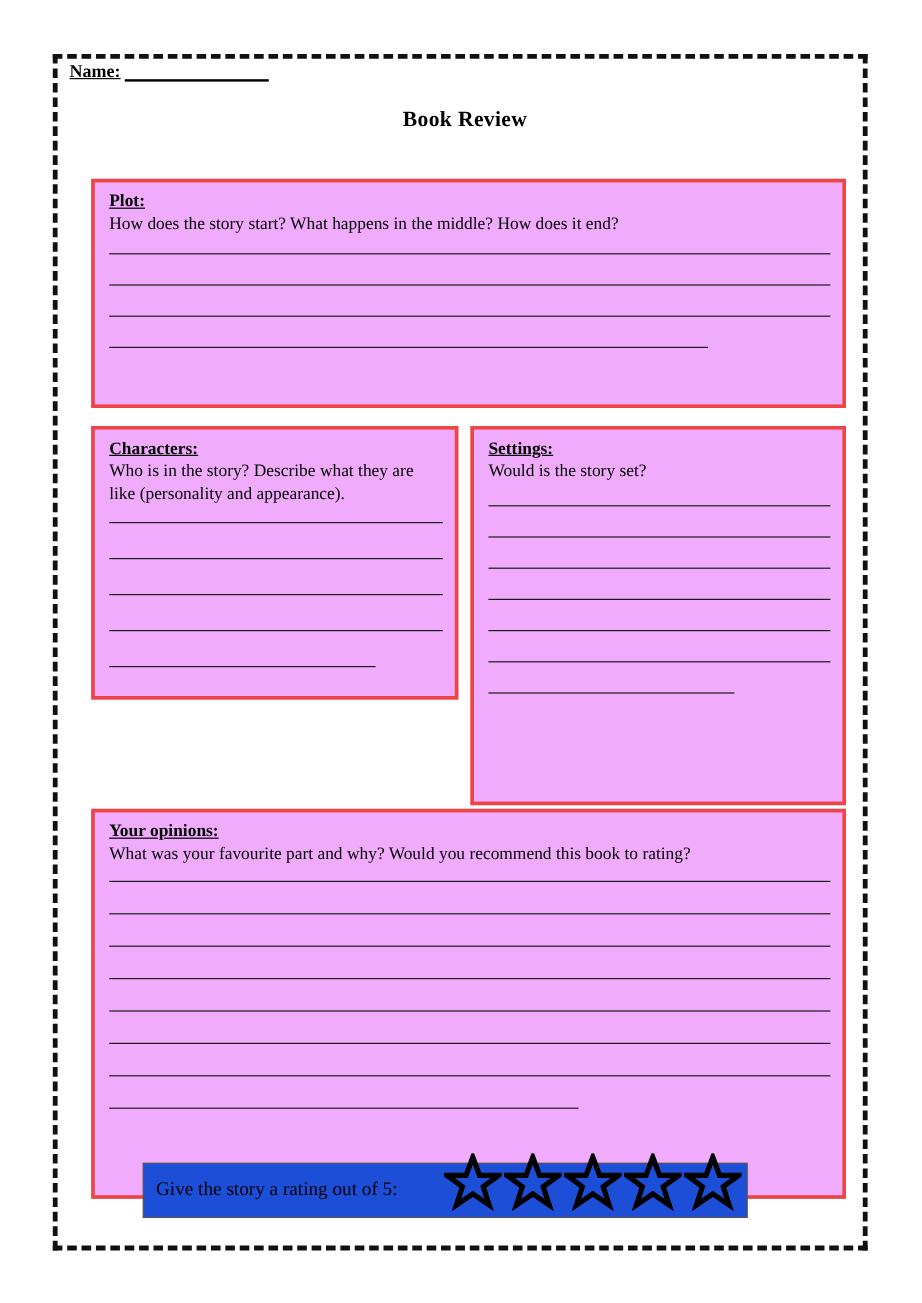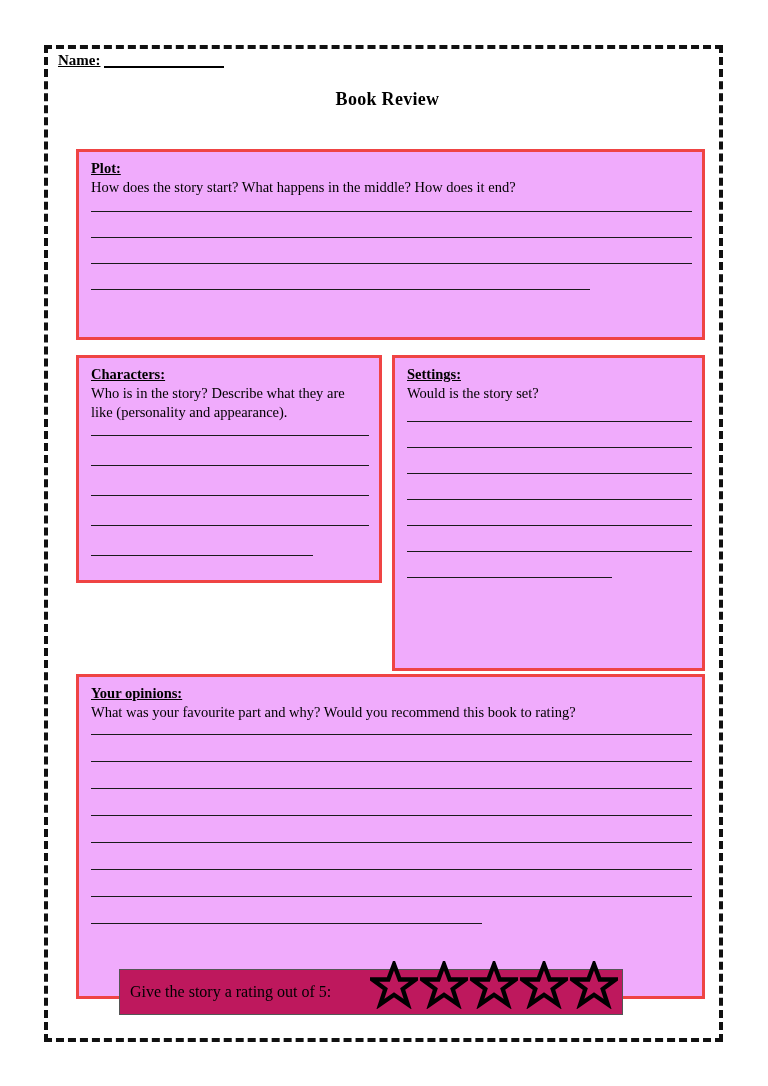--- a/index.html
+++ b/index.html
@@ -134,21 +134,21 @@
 
   
   #rating-box {
     position: absolute;
     left: 71px;
     top: 920px;
     width: 504px;
     height: 46px;
     box-sizing: border-box;
     border: 1px solid #555555;
-    background: #be185d;
+    background: #1d4ed8;
     display: flex;
     align-items: center;
     overflow: visible;
   }
   #rating-text {
     font-size: 16px;
     margin-left: 10px;
     white-space: nowrap;
     position: relative;
     z-index: 1;

